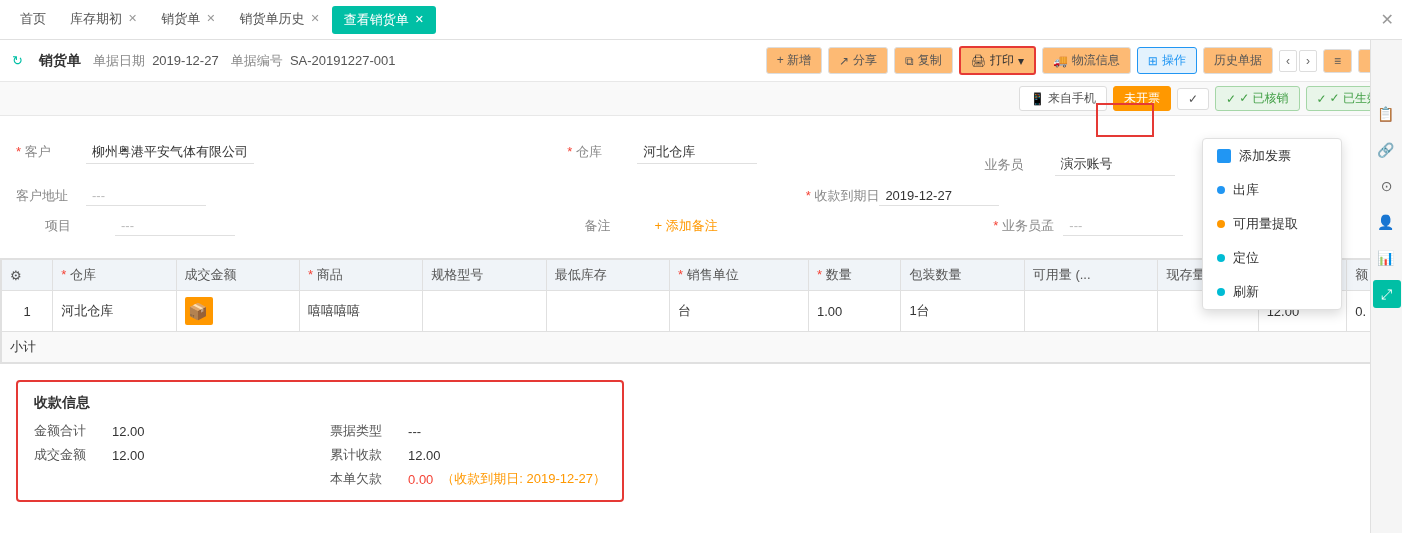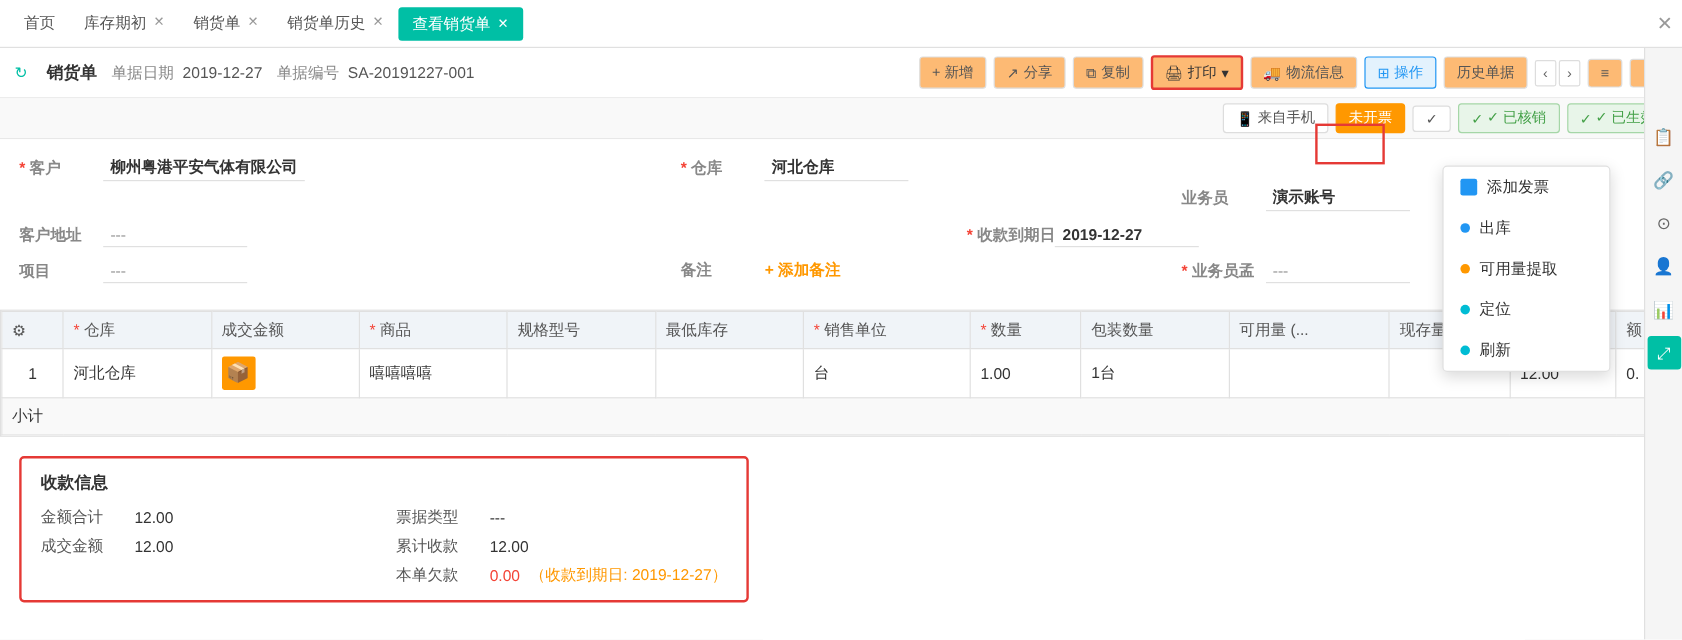--- a/index.html
+++ b/index.html
@@ -56,21 +56,21 @@
     }
     .status-badge {
       display: flex; align-items: center; gap: 3px; padding: 3px 10px; border-radius: 3px;
       font-size: 12px; border: none; cursor: pointer;
     }
     .badge-check { background: #e8f5e9; color: #43a047; border: 1px solid #a5d6a7; }
     .badge-effective { background: #e8f5e9; color: #43a047; border: 1px solid #a5d6a7; }
 
     
     .form-area { padding: 12px 16px; background: #fff; }
-    .form-row { display: flex; align-items: flex-start; margin-bottom: 10px; gap: 16px; font-weight: bold; }
+    .form-row { display: flex; align-items: center; margin-bottom: 10px; gap: 16px; }
     .form-field { display: flex; align-items: center; flex: 1; }
     .form-label { color: #888; font-size: 13px; min-width: 70px; }
     .form-label.required::before { content: "* "; color: #f44336; }
     .form-value { font-size: 13px; color: #333; border-bottom: 1px solid #e0e0e0; padding: 2px 6px; min-width: 120px; }
     .form-value.empty { color: #bbb; }
     .add-note { color: #ff9800; cursor: pointer; font-size: 13px; }
     .add-note::before { content: "+ "; }
 
     
     .table-wrapper { border: 1px solid #e0e0e0; margin: 0 0 8px 0; overflow-x: auto; }
@@ -255,21 +255,21 @@
         <div class="form-field" style="flex:2;">
           <span class="form-label">客户地址</span>
           <span class="form-value empty">---</span>
         </div>
         <div class="form-field" style="flex:1.5;">
           <span class="form-label required">收款到期日</span>
           <span class="form-value">2019-12-27</span>
         </div>
       </div>
       <div class="form-row">
-        <div class="form-field" style="flex:2;">
+        <div class="form-field" style="flex:2;margin-left:29px;">
           <span class="form-label">项目</span>
           <span class="form-value empty">---</span>
         </div>
         <div class="form-field" style="flex:1.5;">
           <span class="form-label">备注</span>
           <span class="add-note">添加备注</span>
         </div>
         <div class="form-field" style="flex:1.5;">
           <span class="form-label required">业务员孟</span>
           <span class="form-value empty">---</span>

